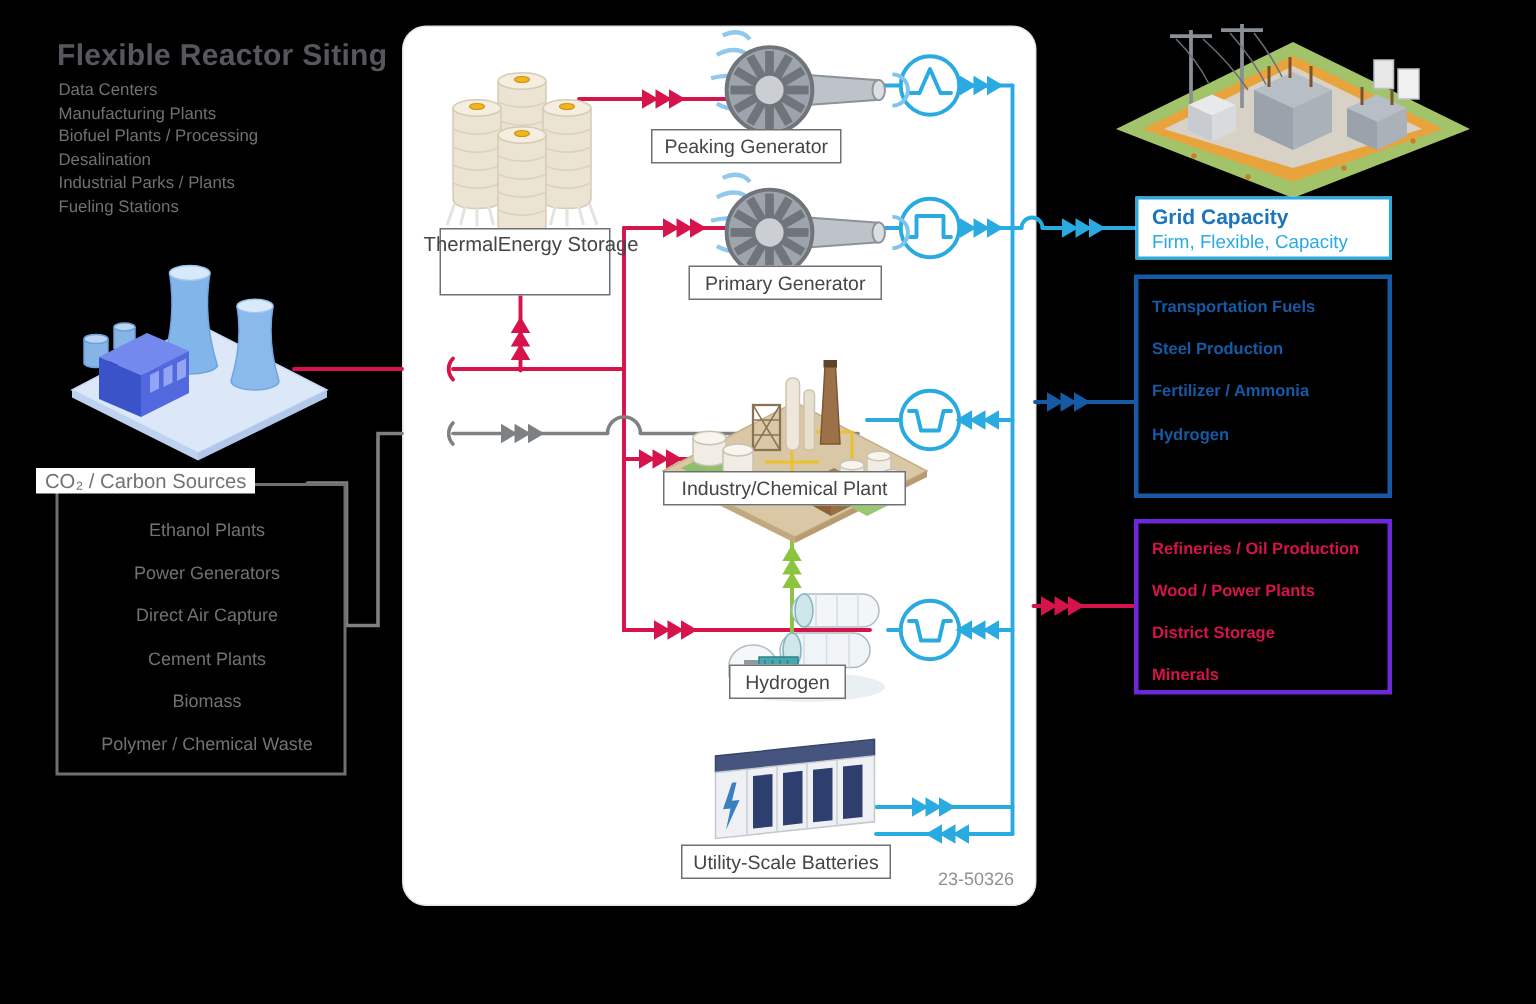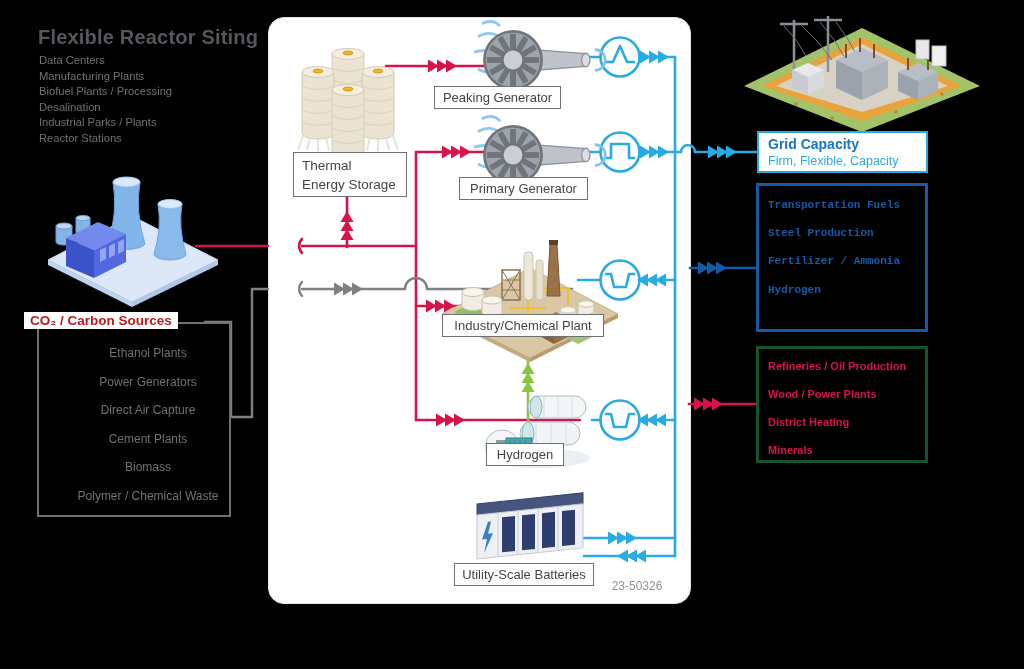--- a/index.html
+++ b/index.html
@@ -5,65 +5,65 @@
   html,body{margin:0;padding:0;background:#000;}
   #stage{position:relative;width:1024px;height:669px;background:#000;overflow:hidden;
          font-family:"Liberation Sans", sans-serif;}
   .abs{position:absolute;}
   
   #title{left:38px;top:26px;font-size:20px;font-weight:bold;color:#55575C;letter-spacing:.2px;}
   #siting-list{left:39px;top:53px;font-size:11.2px;line-height:15.6px;color:#6F7174;}
   
   #co2-box{left:37px;top:322px;width:190px;height:191px;border:2px solid #6E7072;}
   #co2-title{left:-15px;top:-12px;position:absolute;background:#fff;padding:1px 6px;
-             font-size:13.5px;font-weight:bold;color:#b91c1c;white-space:nowrap;}
-  #co2-items{position:absolute;left:14px;top:15px;width:100%;text-align:center;
+             font-size:13.5px;font-weight:normal;color:#737373;white-space:nowrap;}
+  #co2-items{position:absolute;left:4px;top:15px;width:100%;text-align:center;
              font-size:12px;line-height:28.6px;color:#707275;}
   
   #panel{left:268px;top:17px;width:421px;height:585px;background:#fff;
          border:1px solid #E3E4E6;border-radius:16px;}
   
   .plabel{position:absolute;background:#fff;border:1.5px solid #6E7072;color:#454549;
           font-size:13px;display:flex;align-items:center;justify-content:center;
           white-space:nowrap;box-sizing:border-box;}
-  #thermal-label{left:293px;top:152px;width:114px;height:45px;flex-direction:column;
+  #thermal-label{left:293px;top:152px;width:114px;height:45px;
                  align-items:flex-start;justify-content:center;padding-left:8px;
                  font-size:13.5px;line-height:19px;}
   #peaking-label{left:434px;top:86px;width:127px;height:23px;}
   #primary-label{left:459px;top:177px;width:129px;height:23px;}
   #industry-label{left:442px;top:314px;width:162px;height:23px;}
   #hydrogen-label{left:486px;top:443px;width:78px;height:23px;}
   #batteries-label{left:454px;top:563px;width:140px;height:23px;}
-  #part-number{left:598px;top:579px;width:78px;text-align:center;font-size:12px;color:#8F9194;}
+  #part-number{left:598px;top:579px;width:78px;text-align:right;font-size:12px;color:#8F9194;}
   
   #grid-capacity-box{left:757px;top:131px;width:171px;height:42px;background:#fff;
                      border:2.5px solid #29ABE2;box-sizing:border-box;padding:3px 0 16px 9px;}
   #grid-capacity-box .t1{font-size:14px;font-weight:bold;color:#1C75BC;line-height:17px;white-space:nowrap;}
   #grid-capacity-box .t2{font-size:12.5px;color:#29ABE2;line-height:16px;white-space:nowrap;}
   #grid-products-box{left:756px;top:183px;width:172px;height:149px;border:3px solid #1659A5;
                      box-sizing:border-box;padding:5px 0 0 9px;}
-  #grid-products-box .box-item{font-size:11px;font-weight:bold;color:#1659A5;line-height:28.2px;white-space:nowrap;font-family:Liberation Mono, monospace;}
-  #heat-products-box{left:756px;top:346px;width:172px;height:117px;border:3px solid #14532d;
+  #grid-products-box .box-item{font-size:11px;font-weight:bold;color:#1659A5;line-height:28.2px;white-space:nowrap;}
+  #heat-products-box{left:756px;top:346px;width:172px;height:117px;border:3px solid #6d28d9;
                      box-sizing:border-box;padding:3px 0 0 9px;}
   #heat-products-box .box-item{font-size:11px;font-weight:bold;color:#D6134B;line-height:28px;white-space:nowrap;}
   svg{position:absolute;left:0;top:0;}
 </style>
 </head>
 <body>
 
 <div id="stage">
 
   <div class="abs" id="title">Flexible Reactor Siting</div>
   <div class="abs" id="siting-list">
       <div class="siting-item">Data Centers</div>
       <div class="siting-item">Manufacturing Plants</div>
       <div class="siting-item">Biofuel Plants / Processing</div>
       <div class="siting-item">Desalination</div>
       <div class="siting-item">Industrial Parks / Plants</div>
-      <div class="siting-item">Reactor Stations</div>
+      <div class="siting-item">Fueling Stations</div>
     </div>
 
   <div class="abs" id="panel"></div>
 
   <svg id="wires" width="1024" height="669">
     <defs>
       <g id="tri3">
         <path d="M0,-6.5 L11,0 L0,6.5 Z"></path>
           <path d="M9,-6.5 L20,0 L9,6.5 Z"></path>
           <path d="M18,-6.5 L29,0 L18,6.5 Z"></path>
@@ -341,17 +341,17 @@
   </div>
   <div class="abs" id="grid-products-box">
       <div class="box-item">Transportation Fuels</div>
       <div class="box-item">Steel Production</div>
       <div class="box-item">Fertilizer / Ammonia</div>
       <div class="box-item">Hydrogen</div>
     </div>
   <div class="abs" id="heat-products-box">
       <div class="box-item">Refineries / Oil Production</div>
       <div class="box-item">Wood / Power Plants</div>
-      <div class="box-item">District Heating</div>
+      <div class="box-item">District Storage</div>
       <div class="box-item">Minerals</div>
     </div>
 
 </div>
 
 </body></html>

